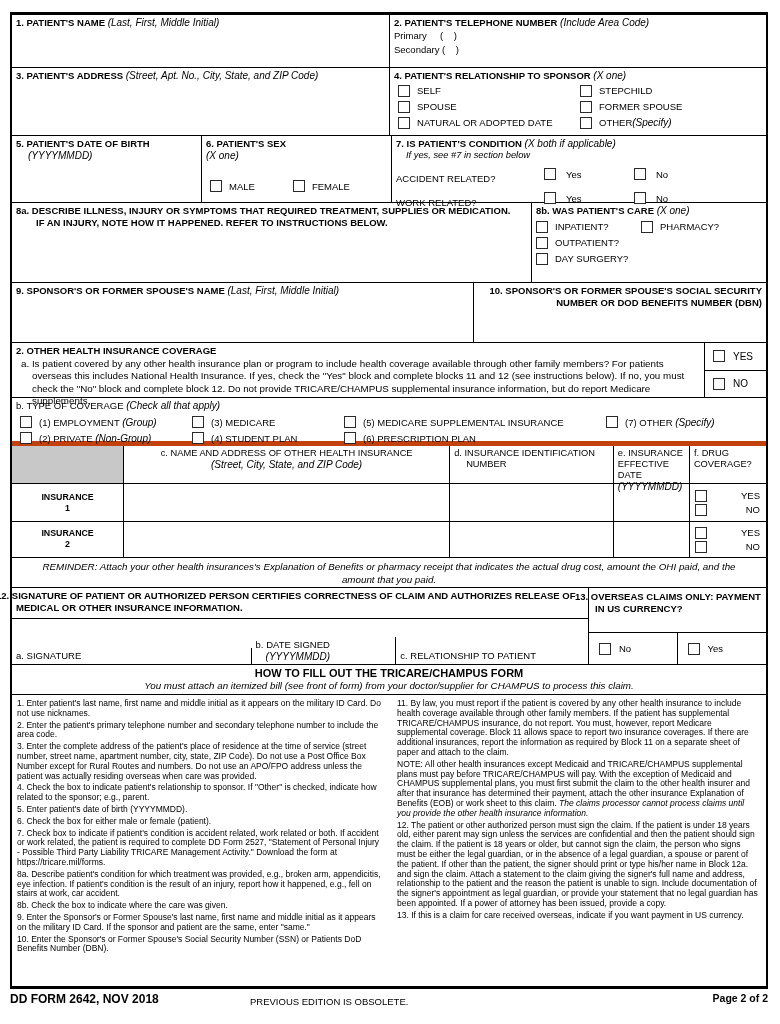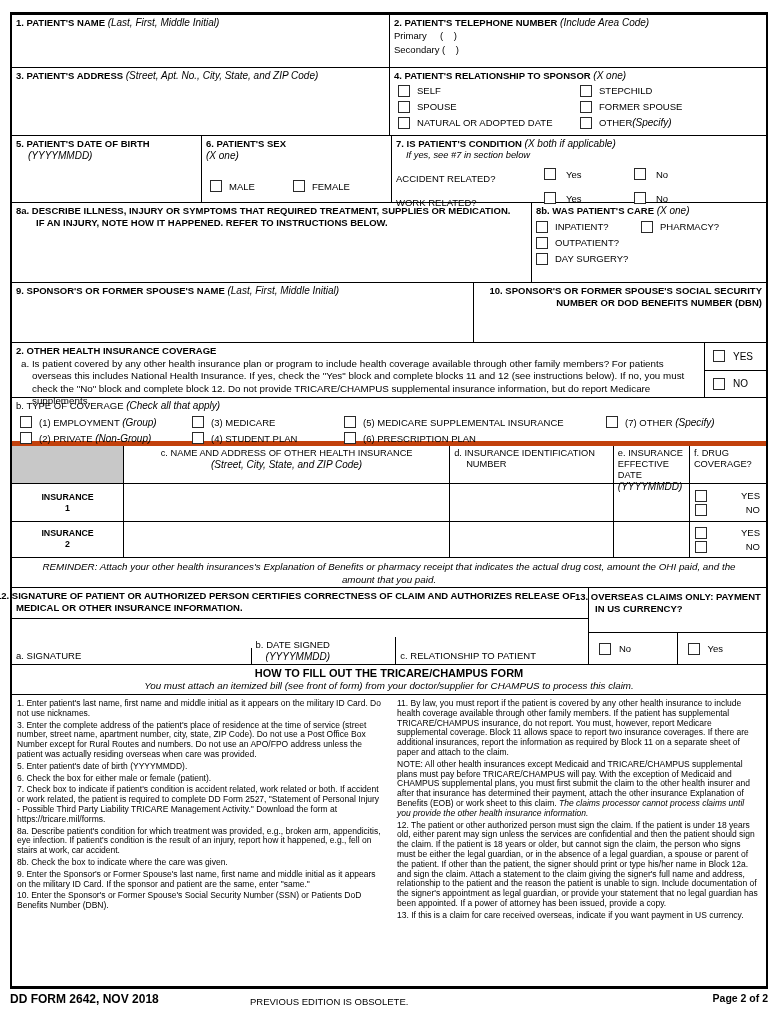--- a/index.html
+++ b/index.html
@@ -365,21 +365,23 @@
     </div>
 
     <div class="howto" style="height:30px;">
       <div class="howto-title">HOW TO FILL OUT THE TRICARE/CHAMPUS FORM</div>
       <div class="howto-sub">You must attach an itemized bill (see front of form) from your doctor/supplier for CHAMPUS to process this claim.</div>
     </div>
 
     <div class="instr-wrap">
       <div class="instr-col">
           <p>1. Enter patient's last name, first name and middle initial as it appears on the military ID Card. Do not use nicknames.</p>
+          <p>2. Enter the patient's primary telephone number and secondary telephone number to include the area code.</p>
           <p>3. Enter the complete address of the patient's place of residence at the time of service (street number, street name, apartment number, city, state, ZIP Code). Do not use a Post Office Box Number except for Rural Routes and numbers. Do not use an APO/FPO address unless the patient was actually residing overseas when care was provided.</p>
+          <p>4. Check the box to indicate patient's relationship to sponsor. If "Other" is checked, indicate how related to the sponsor; e.g., parent.</p>
           <p>5. Enter patient's date of birth (YYYYMMDD).</p>
           <p>6. Check the box for either male or female (patient).</p>
           <p>7. Check box to indicate if patient's condition is accident related, work related or both. If accident or work related, the patient is required to complete DD Form 2527, "Statement of Personal Injury - Possible Third Party Liability TRICARE Management Activity." Download the form at https://tricare.mil/forms.</p>
           <p>8a. Describe patient's condition for which treatment was provided, e.g., broken arm, appendicitis, eye infection. If patient's condition is the result of an injury, report how it happened, e.g., fell on stairs at work, car accident.</p>
           <p>8b. Check the box to indicate where the care was given.</p>
           <p>9. Enter the Sponsor's or Former Spouse's last name, first name and middle initial as it appears on the military ID Card. If the sponsor and patient are the same, enter "same."</p>
           <p>10. Enter the Sponsor's or Former Spouse's Social Security Number (SSN) or Patients DoD Benefits Number (DBN).</p>
         </div>
       <div class="instr-col right">
           <p>11. By law, you must report if the patient is covered by any other health insurance to include health coverage available through other family members. If the patient has supplemental TRICARE/CHAMPUS insurance, do not report. You must, however, report Medicare supplemental coverage. Block 11 allows space to report two insurance coverages. If there are additional insurances, report the information as required by Block 11 on a separate sheet of paper and attach to the claim.</p>

